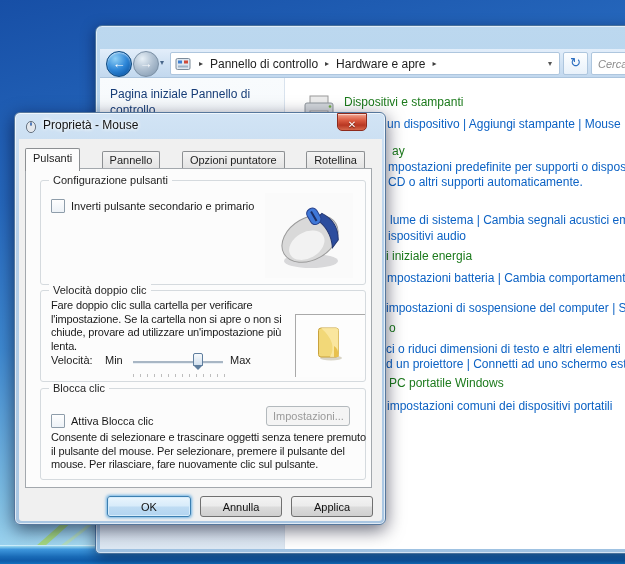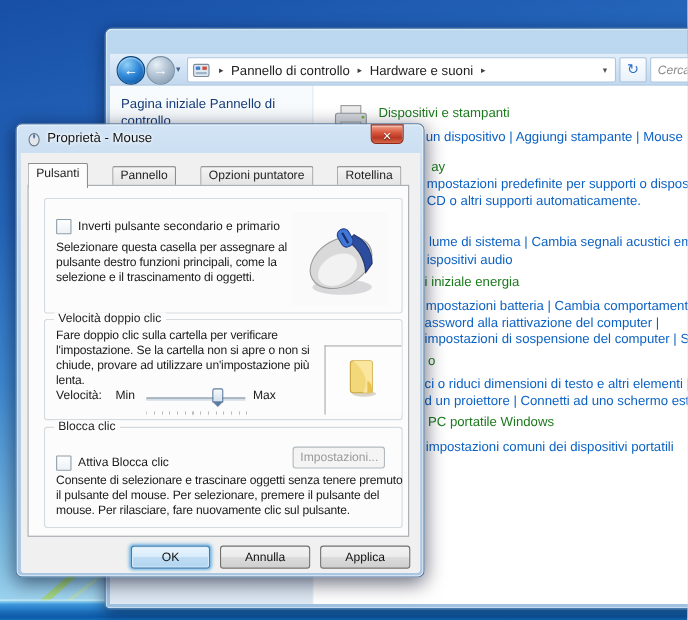--- a/index.html
+++ b/index.html
@@ -82,21 +82,21 @@
     border:1px solid #5f7e9e;border-radius:2px 2px 0 0;box-sizing:border-box;}
   .thumb:after{content:"";position:absolute;left:-1px;top:11px;border-left:5px solid transparent;
     border-right:5px solid transparent;border-top:5px solid #5f7e9e;}
   .ticks{position:absolute;left:92px;top:83px;width:92px;height:3px;
     background:repeating-linear-gradient(90deg,#bdbdbd 0 1px,transparent 1px 7px);}
   .foldertest{position:absolute;left:254px;top:23px;width:69px;height:62px;background:#fdfdfd;
     border-top:1px solid #a9a9a9;border-left:1px solid #a9a9a9;}
   .foldertest svg{position:absolute;left:20px;top:11px;cursor:pointer;}
   .btn{font-family:inherit;font-size:11px;color:#111;height:21px;border:1px solid #707070;border-radius:3px;
     background:linear-gradient(#f3f3f3,#ebebeb 49%,#dcdcdc 51%,#cfcfcf);cursor:pointer;}
-  .btn.ok{width:72px;border-color:#3c7fb1;background:linear-gradient(#eaf5fd,#d7ebfa 49%,#bfdcf3 51%,#b2d4f0);
+  .btn.ok{width:84px;border-color:#3c7fb1;background:linear-gradient(#eaf5fd,#d7ebfa 49%,#bfdcf3 51%,#b2d4f0);
     box-shadow:0 0 3px 1px #6fb2e4, inset 0 0 0 1px #d6ecfb;text-align:center;}
   .btn.settings{position:absolute;left:225px;top:17px;width:84px;height:20px;color:#9a9a9a;
     background:#f4f4f4;border:1px solid #b3b9bd;cursor:default;}
   .d-buttons{position:absolute;left:0;right:9px;top:357px;display:flex;gap:9px;justify-content:flex-end;}
   .btn.w60{width:82px;}
 </style>
 </head>
 <body>
 
 <div id="stage">
@@ -125,21 +125,21 @@
           <svg width="16" height="16" viewBox="0 0 16 16">
             <rect x="1" y="2.5" width="14" height="11" rx="1.5" fill="#dfe8f1" stroke="#7c8b9a"></rect>
             <rect x="3" y="4.5" width="4" height="3" fill="#3f7fd0"></rect>
             <rect x="9" y="4.5" width="4" height="3" fill="#d04b3a"></rect>
             <rect x="3" y="9.5" width="10" height="2" fill="#9fb4c8"></rect>
           </svg>
         </span>
         <span class="crumb-arrow">▸</span>
         <span class="crumb">Pannello di controllo</span>
         <span class="crumb-arrow">▸</span>
-        <span class="crumb">Hardware e suoni</span>
+        <span class="crumb">Hardware e apre</span>
         <span class="crumb-arrow">▸</span>
         <span class="crumb-dd">▾</span>
       </div>
 
       <div class="refreshbtn">
         <span>↻</span>
       </div>
       <div class="searchbox">
         <span class="search-ph">Cerca</span>
       </div>
@@ -160,21 +160,20 @@
         </span>
         <span class="frag ghead" style="left:59px;top:17px">Dispositivi e stampanti</span>
         <span class="frag link" style="left:102px;top:39px">un dispositivo  |  Aggiungi stampante  |  Mouse</span>
         <span class="frag ghead" style="left:107px;top:66px">ay</span>
         <span class="frag link" style="left:103px;top:82px">mpostazioni predefinite per supporti o dispositivi  |</span>
         <span class="frag link" style="left:103px;top:97px">CD o altri supporti automaticamente.</span>
         <span class="frag link" style="left:105px;top:135px">lume di sistema  |  Cambia segnali acustici emessi</span>
         <span class="frag link" style="left:103px;top:151px">ispositivi audio</span>
         <span class="frag ghead" style="left:101px;top:171px">i iniziale energia</span>
         <span class="frag link" style="left:102px;top:193px">mpostazioni batteria  |  Cambia comportamento de</span>
-        <span class="frag link" style="left:101px;top:208px">assword alla riattivazione del computer  |</span>
         <span class="frag link" style="left:101px;top:223px">impostazioni di sospensione del computer  |  Scegl</span>
         <span class="frag ghead" style="left:104px;top:243px">o</span>
         <span class="frag link" style="left:101px;top:264px">ci o riduci dimensioni di testo e altri elementi  |  Mo</span>
         <span class="frag link" style="left:101px;top:279px">d un proiettore  |  Connetti ad uno schermo esterno</span>
         <span class="frag ghead" style="left:104px;top:298px">PC portatile Windows</span>
         <span class="frag link" style="left:102px;top:321px">impostazioni comuni dei dispositivi portatili</span>
       </div>
     </div>
   </div>
 
@@ -198,25 +197,25 @@
         <div class="tab active">Pulsanti</div>
         <div class="tab">Pannello</div>
         <div class="tab">Opzioni puntatore</div>
         <div class="tab">Rotellina</div>
         <div class="tab">Hardware</div>
       </div>
 
       <div class="panel">
 
         <div class="group g1">
+          <span class="glabel">Configurazione pulsanti</span>
           <label class="cbrow" style="left:10px;top:18px">
             <span class="cb"></span>
             <span>Inverti pulsante secondario e primario</span>
           </label>
-          <p class="desc" style="left:10px;top:38px;width:218px">Selezionare questa casella per assegnare al pulsante destro funzioni principali, come la selezione e il trascinamento di oggetti.</p>
           <div class="mousebox">
             <svg width="88" height="85" viewBox="0 0 88 85">
               <ellipse cx="46" cy="68" rx="27" ry="7" fill="rgba(60,60,70,.18)"></ellipse>
               <g transform="rotate(-30 44 44)">
                 <ellipse cx="44" cy="46" rx="30" ry="21" fill="#d9d9d9" stroke="#9a9a9a"></ellipse>
                 <ellipse cx="38" cy="50" rx="19" ry="13" fill="#f2f2f2"></ellipse>
                 <path d="M67 30 q10 15 1 31 l-9 4 q8-17 0-33 z" fill="#2c4d9e" stroke="#22356f"></path>
                 <rect x="53" y="20" width="11" height="17" rx="5" fill="#3f78d8" stroke="#27408b"></rect>
                 <line x1="58.5" y1="23" x2="58.5" y2="34" stroke="#1c2f66" stroke-width="2"></line>
               </g>

